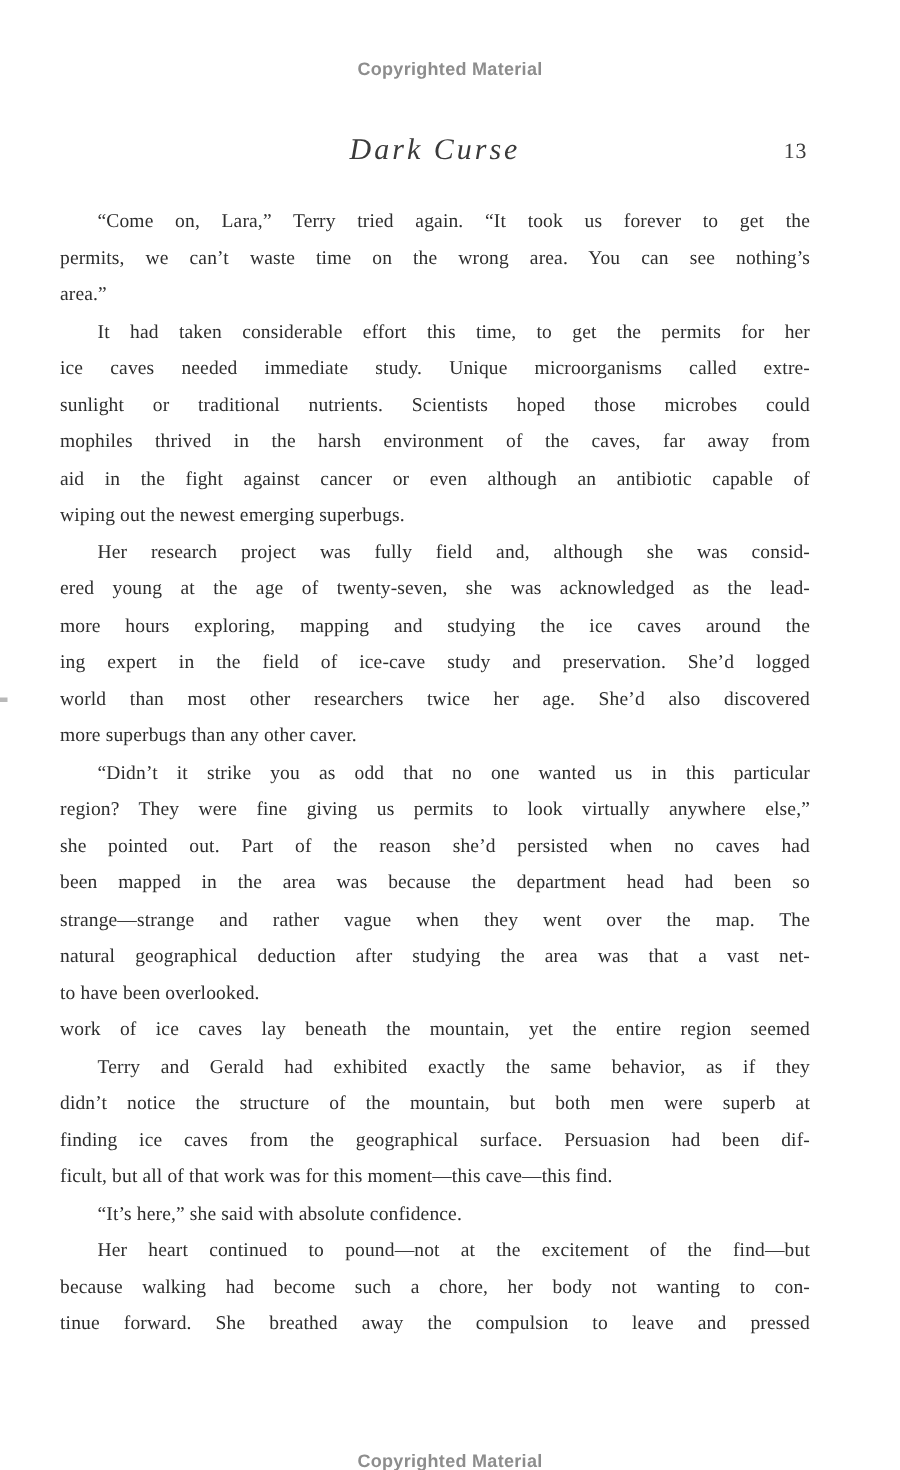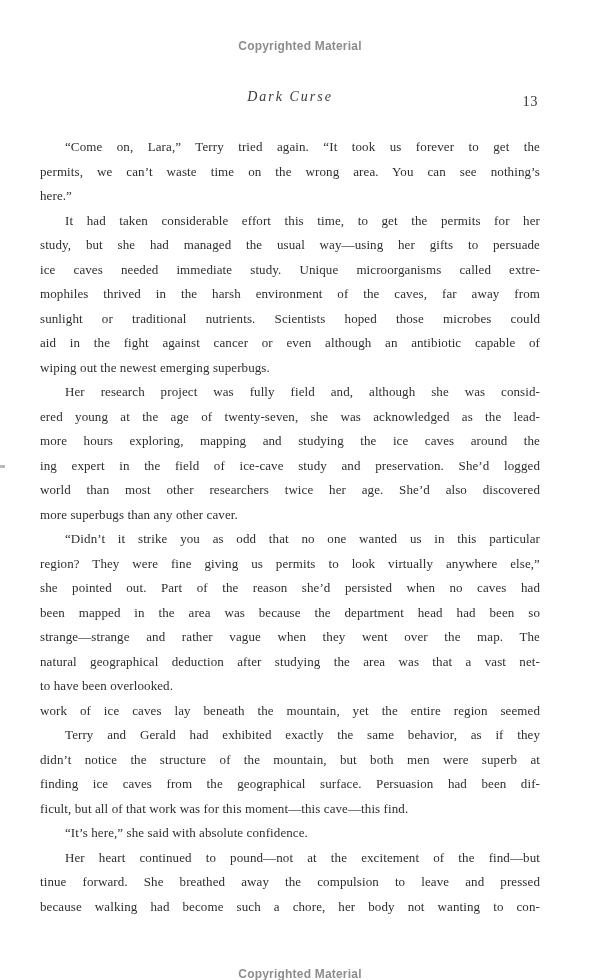--- a/index.html
+++ b/index.html
@@ -35,21 +35,21 @@
     position: absolute;
     top: 66px;
     left: 40px;
     width: 500px;
     height: 28px;
   }
   .book-title {
     display: block;
     text-align: center;
     font-style: italic;
-    font-size: 14px;
+    font-size: 20px;
     letter-spacing: 2px;
     color: #3a3a3a;
   }
   .page-number {
     position: absolute;
     right: 2px;
     top: 4px;
     font-size: 14.5px;
     color: #3a3a3a;
     letter-spacing: 0.5px;
@@ -92,26 +92,25 @@
   <div class="notice top">Copyrighted Material</div>
 
   <div class="running-head">
     <span class="book-title">Dark Curse</span>
     <span class="page-number">13</span>
   </div>
 
   <div class="body-text">
       <div class="line indent">“Come on, Lara,” Terry tried again. “It took us forever to get the</div>
       <div class="line">permits, we can’t waste time on the wrong area. You can see nothing’s</div>
-      <div class="line end">here.”</div>
+      <div class="line end">area.”</div>
       <div class="line indent">It had taken considerable effort this time, to get the permits for her</div>
-      <div class="line">study, but she had managed the usual way—using her gifts to persuade</div>
       <div class="line">ice caves needed immediate study. Unique microorganisms called extre-</div>
+      <div class="line">sunlight or traditional nutrients. Scientists hoped those microbes could</div>
       <div class="line">mophiles thrived in the harsh environment of the caves, far away from</div>
-      <div class="line">sunlight or traditional nutrients. Scientists hoped those microbes could</div>
       <div class="line">aid in the fight against cancer or even although an antibiotic capable of</div>
       <div class="line end">wiping out the newest emerging superbugs.</div>
       <div class="line indent">Her research project was fully field and, although she was consid-</div>
       <div class="line">ered young at the age of twenty-seven, she was acknowledged as the lead-</div>
       <div class="line">more hours exploring, mapping and studying the ice caves around the</div>
       <div class="line">ing expert in the field of ice-cave study and preservation. She’d logged</div>
       <div class="line">world than most other researchers twice her age. She’d also discovered</div>
       <div class="line end">more superbugs than any other caver.</div>
       <div class="line indent">“Didn’t it strike you as odd that no one wanted us in this particular</div>
       <div class="line">region? They were fine giving us permits to look virtually anywhere else,”</div>
@@ -120,21 +119,21 @@
       <div class="line">strange—strange and rather vague when they went over the map. The</div>
       <div class="line">natural geographical deduction after studying the area was that a vast net-</div>
       <div class="line end">to have been overlooked.</div>
       <div class="line">work of ice caves lay beneath the mountain, yet the entire region seemed</div>
       <div class="line indent">Terry and Gerald had exhibited exactly the same behavior, as if they</div>
       <div class="line">didn’t notice the structure of the mountain, but both men were superb at</div>
       <div class="line">finding ice caves from the geographical surface. Persuasion had been dif-</div>
       <div class="line end">ficult, but all of that work was for this moment—this cave—this find.</div>
       <div class="line indent end">“It’s here,” she said with absolute confidence.</div>
       <div class="line indent">Her heart continued to pound—not at the excitement of the find—but</div>
+      <div class="line">because walking had become such a chore, her body not wanting to con-</div>
       <div class="line">tinue forward. She breathed away the compulsion to leave and pressed</div>
-      <div class="line">because walking had become such a chore, her body not wanting to con-</div>
     </div>
 
   <div class="scan-artifact"></div>
 
   <div class="notice bottom">Copyrighted Material</div>
 
 </div>
 
 </body></html>

